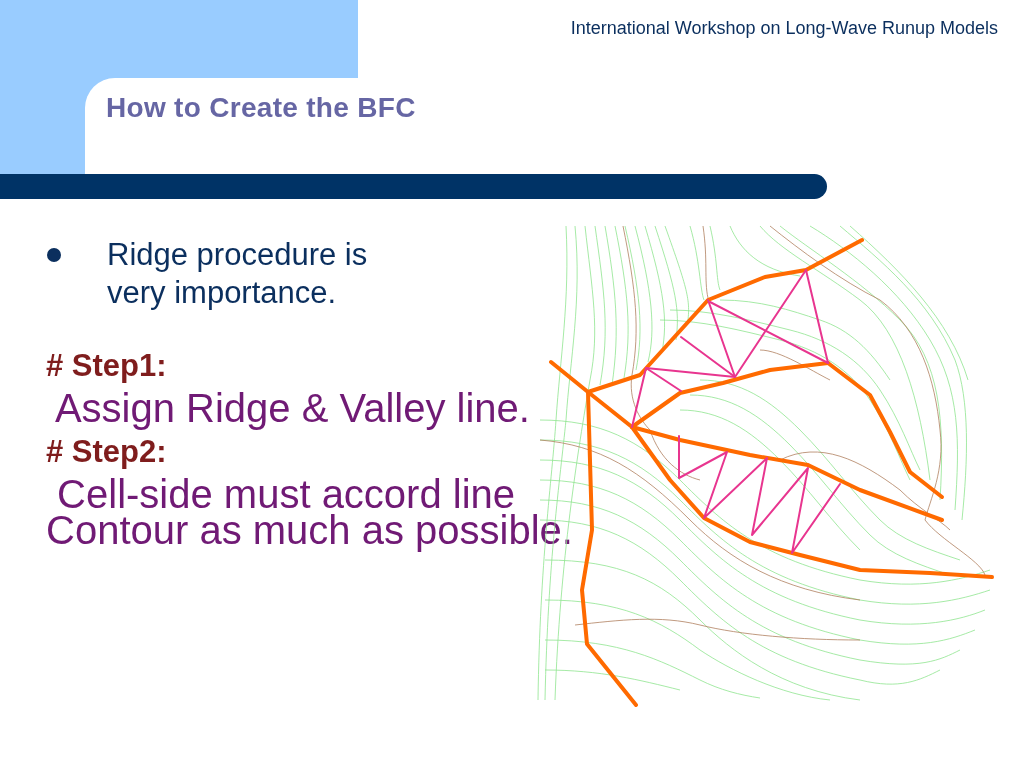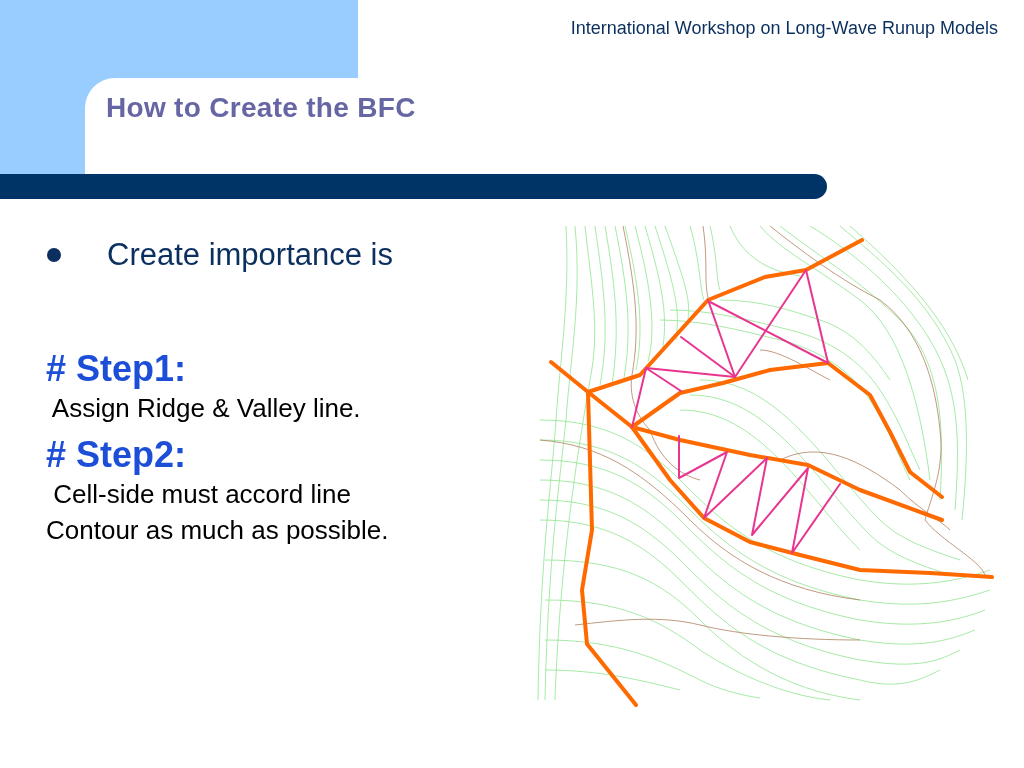--- a/index.html
+++ b/index.html
@@ -27,41 +27,42 @@
   }
   .bullet-dot {
     position:absolute; left:47px; top:248px; width:14px; height:14px;
     border-radius:50%; background:#0b2f5e;
   }
   .bullet-text {
     position:absolute; left:107px; top:236px; font-size:31px; line-height:38px;
     color:#0b2f5e; width:400px;
   }
   .step-head {
-    position:absolute; left:46px; font-size:36px; font-weight:bold; color:#1d4ed8;
+    position:absolute; left:46px; font-size:31px; font-weight:bold; color:#7f1d1d;
   }
   .step-body {
-    position:absolute; font-size:26px; color:#000000; white-space:pre; line-height:36px;text-align:right;
+    position:absolute; font-size:40px; color:#701a75; white-space:pre; line-height:36px;text-align:right;
   }
   .diagram {
     position:absolute; left:536px; top:224px; width:460px; height:490px;
   }
 </style>
 </head>
 <body>
 
 <div class="bg-block"></div>
 <div class="title-card"></div>
 <div class="header-text">International Workshop on Long-Wave Runup Models</div>
 <div class="page-title">How to Create the BFC</div>
 <div class="title-bar"></div>
 
 <div class="bullet-dot"></div>
 <div class="bullet-text">
-  <div>Create importance is</div>
+  <div>Ridge procedure is</div>
+  <div>very importance.</div>
 </div>
 
 <div class="step-head" style="top:348px;"># Step1:</div>
 <div class="step-body" style="left:46px; top:390px;"> Assign Ridge &amp; Valley line.</div>
 
 <div class="step-head" style="top:434px;text-align:center;"># Step2:</div>
 <div class="step-body" style="left:46px; top:476px;"> Cell-side must accord line</div>
 <div class="step-body" style="left:46px; top:512px;">Contour as much as possible.</div>
 
 <svg class="diagram" viewBox="536 224 460 490" xmlns="http://www.w3.org/2000/svg">

